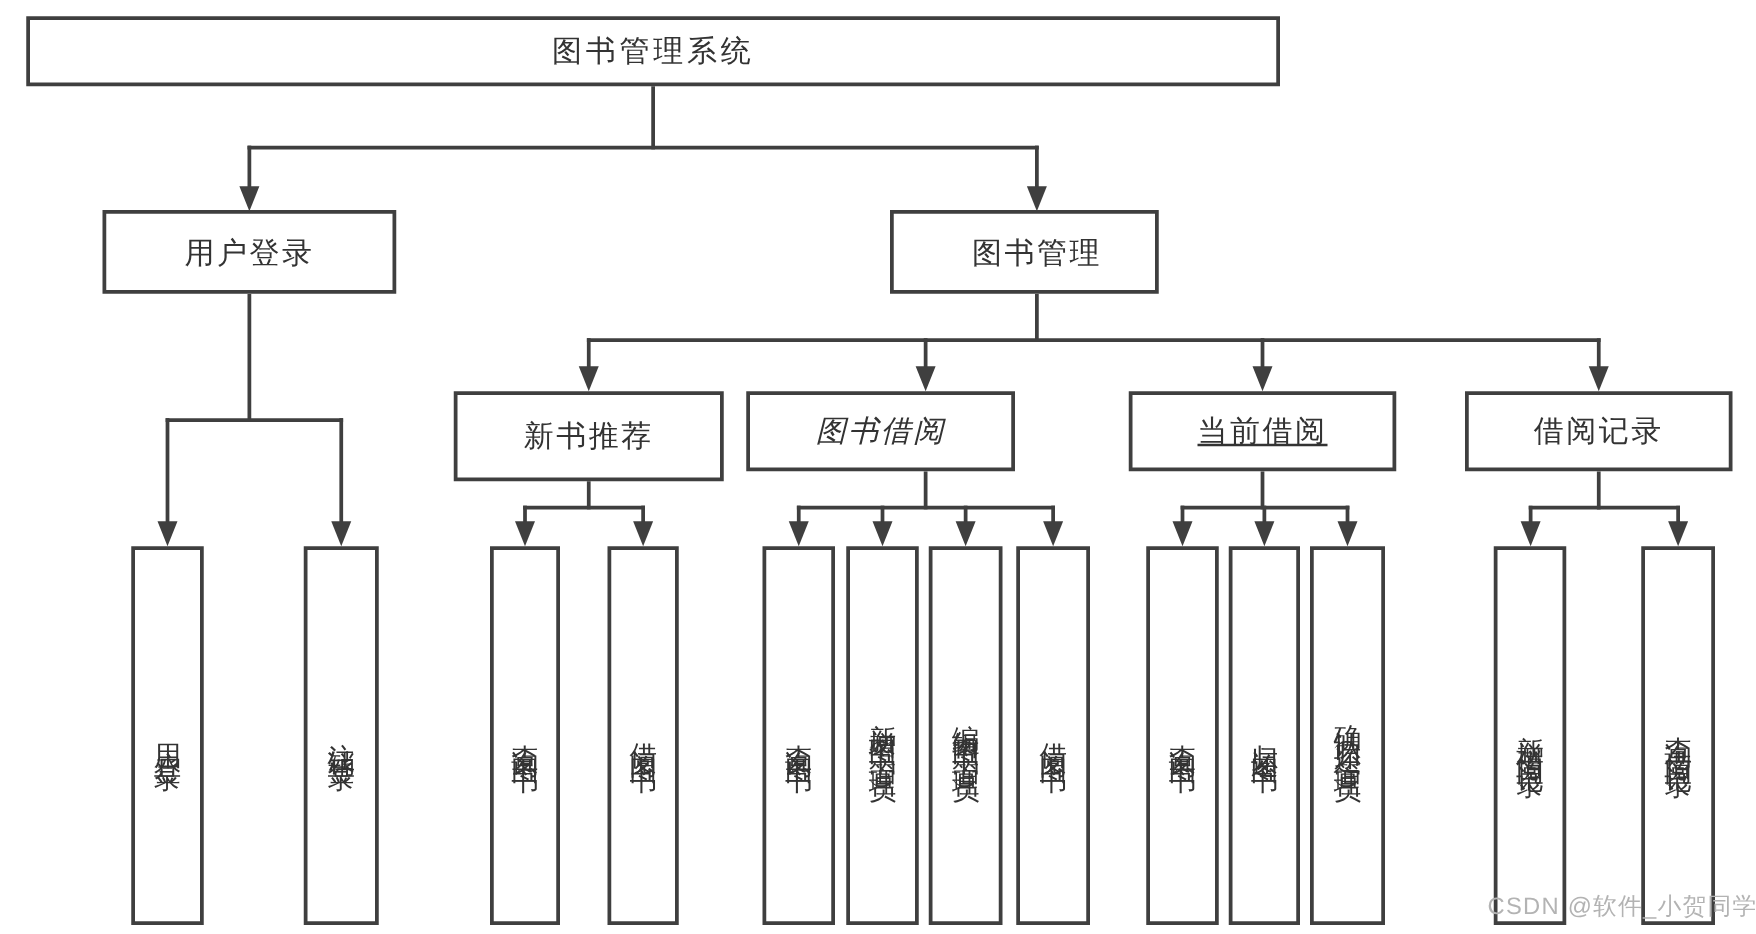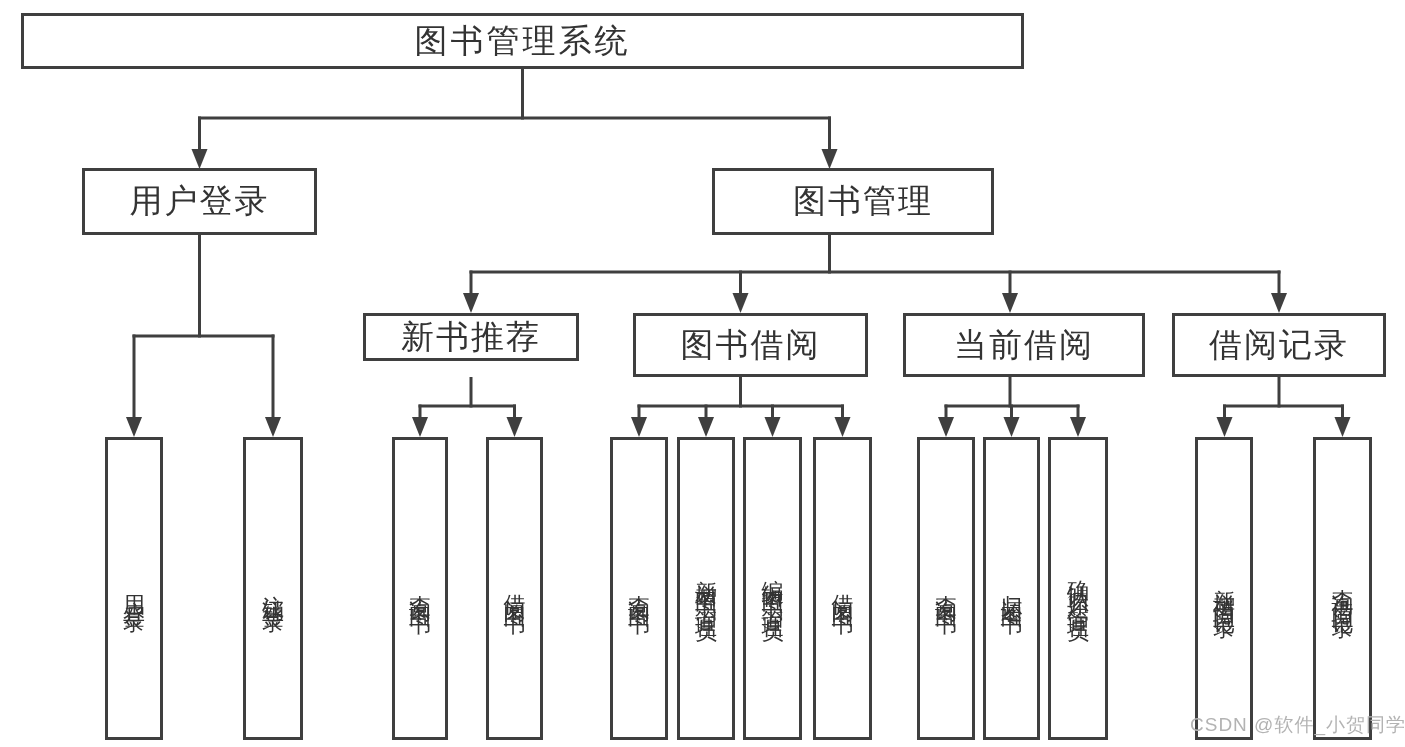--- a/index.html
+++ b/index.html
@@ -19,21 +19,21 @@
   .connectors{position:absolute;left:0;top:0;color:var(--line);}
   .box{
     position:absolute;
     box-sizing:border-box;
     background:#ffffff;
     border:3px solid var(--line);
     display:flex;align-items:center;justify-content:center;
     color:var(--text);
     z-index:2;
   }
-  .h-label{font-size:33px;letter-spacing:3px;white-space:nowrap;}
+  .h-label{font-size:24px;letter-spacing:3px;white-space:nowrap;}
   .lvl2 .h-label,.lvl3 .h-label{letter-spacing:2px;}
   .v-box{top:437px;height:303px;}
   .v-label{
     writing-mode:vertical-rl;
     text-orientation:mixed;
     font-size:22px;
     letter-spacing:6px;
     line-height:1;
     white-space:nowrap;
   }
@@ -129,31 +129,31 @@
     </g>
   </svg>
 
   <div class="box" style="left:21px;top:13px;width:1003px;height:56px;">
     <span class="h-label">图书管理系统</span>
   </div>
 
   <div class="box lvl2" style="left:82px;top:168px;width:235px;height:67px;">
     <span class="h-label">用户登录</span>
   </div>
-  <div class="box lvl2" style="left:712px;top:168px;width:282px;height:67px;padding-left:20px;">
+  <div class="box lvl2" style="left:712px;top:168px;width:215px;height:67px;padding-left:20px;">
     <span class="h-label">图书管理</span>
   </div>
 
-  <div class="box lvl3" style="left:363px;top:313px;width:216px;height:48px;">
+  <div class="box lvl3" style="left:363px;top:313px;width:216px;height:72px;">
     <span class="h-label">新书推荐</span>
   </div>
-  <div class="box lvl3" style="left:633px;top:313px;width:235px;height:64px;">
+  <div class="box lvl3" style="left:597px;top:313px;width:215px;height:64px;font-style:italic;">
     <span class="h-label">图书借阅</span>
   </div>
-  <div class="box lvl3" style="left:903px;top:313px;width:242px;height:64px;">
+  <div class="box lvl3" style="left:903px;top:313px;width:214px;height:64px;text-decoration:underline;">
     <span class="h-label">当前借阅</span>
   </div>
   <div class="box lvl3" style="left:1172px;top:313px;width:214px;height:64px;text-align:right;">
     <span class="h-label">借阅记录</span>
   </div>
 
   <div class="box v-box" style="left:105px;width:58px;">
     <span class="v-label">用户登录</span>
   </div>
   <div class="box v-box" style="left:243px;width:60px;">

